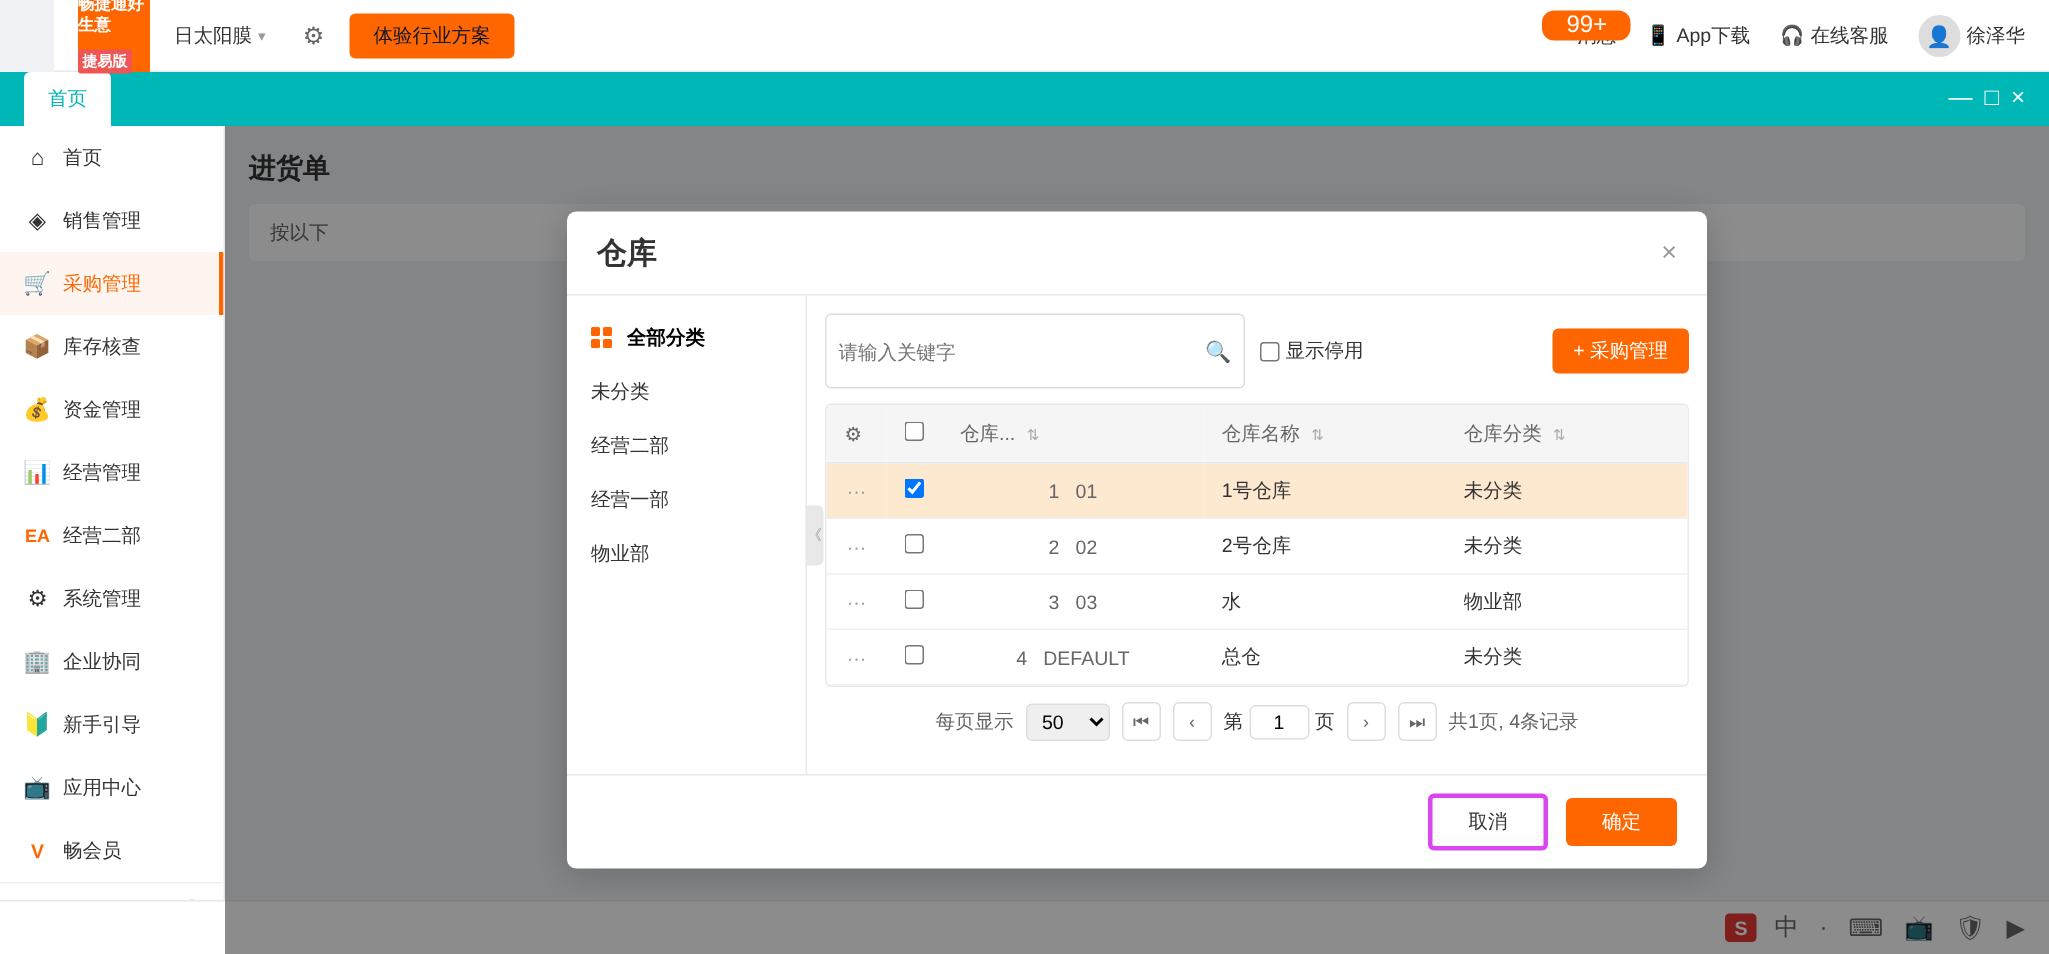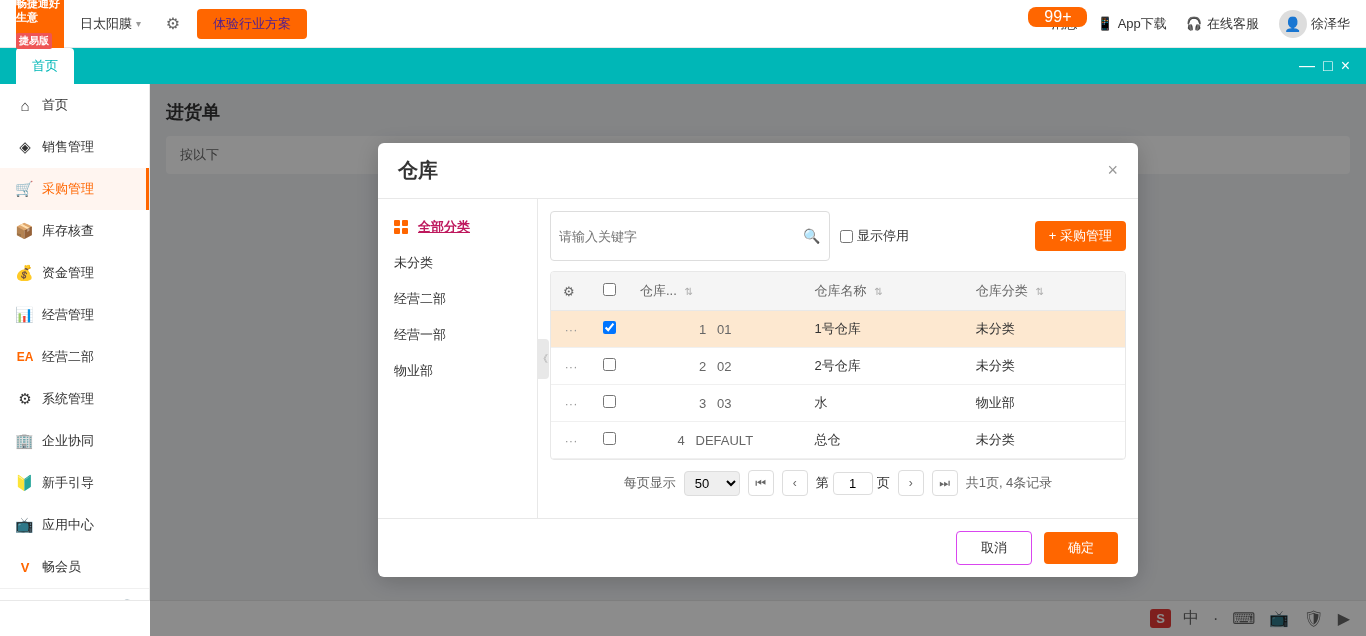--- a/index.html
+++ b/index.html
@@ -1,25 +1,25 @@
 <!DOCTYPE html>
 <html><head>
   <meta charset="utf-8">
   <style>
     * { box-sizing: border-box; margin: 0; padding: 0; }
     body { font-family: 'Microsoft YaHei', Arial, sans-serif; font-size: 13px; background: #f0f2f5; overflow: hidden; width: 1366px; height: 636px; }
 
     
-    .topbar { height: 48px; background: #fff; display: flex; align-items: center; padding: 0 16px; border-bottom: 1px solid #e8e8e8; position: relative; z-index: 10; }
+    .topbar { height: 48px; background: #fff; display: flex; align-items: center; padding: 0 16px; border-bottom: 1px solid #e8e8e8; position: relative; z-index: 10; margin-left: 36px; }
     .topbar-logo { width: 48px; height: 48px; background: #f60; display: flex; align-items: center; justify-content: center; color: #fff; font-size: 22px; font-weight: bold; margin-right: 16px; flex-shrink: 0; }
     .topbar-branch { display: flex; align-items: center; color: #333; font-size: 13px; margin-right: 12px; cursor: pointer; }
     .topbar-branch span { margin-right: 4px; }
     .topbar-arrow { color: #999; font-size: 10px; }
     .topbar-gear { width: 32px; height: 32px; display: flex; align-items: center; justify-content: center; color: #666; cursor: pointer; font-size: 16px; margin-right: 8px; }
-    .topbar-btn { background: #f60; color: #4c1d95; border: none; border-radius: 4px; padding: 6px 16px; cursor: pointer; font-size: 13px; }
+    .topbar-btn { background: #f60; color: #0f172a; border: none; border-radius: 4px; padding: 6px 16px; cursor: pointer; font-size: 13px; }
     .topbar-right { margin-left: auto; display: flex; align-items: center; gap: 20px; }
     .topbar-right-item { display: flex; align-items: center; gap: 4px; color: #333; cursor: pointer; font-size: 13px; position: relative; }
     .badge { background: #f60; color: #fff; border-radius: 8px; padding: 1px 16px; font-size: 16px; position: absolute; top: -8px; right: -10px; white-space: nowrap; }
     .topbar-avatar { width: 28px; height: 28px; border-radius: 50%; background: #ddd; display: flex; align-items: center; justify-content: center; color: #666; font-size: 14px; }
 
     
     .subnav { height: 36px; background: #00b7b7; display: flex; align-items: center; padding: 0 16px; gap: 0; }
     .subnav-item { color: #fff; padding: 0 16px; height: 36px; display: flex; align-items: center; cursor: pointer; font-size: 13px; }
     .subnav-item.active { background: #fff; color: #00b7b7; border-radius: 4px 4px 0 0; }
     .subnav-close { margin-left: auto; color: #fff; cursor: pointer; font-size: 16px; display: flex; gap: 8px; }
@@ -41,21 +41,21 @@
     .dialog { position: absolute; top: 50%; left: 50%; transform: translate(-50%, -50%); background: #fff; border-radius: 6px; width: 760px; max-height: 560px; z-index: 200; box-shadow: 0 4px 24px rgba(0,0,0,0.2); display: flex; flex-direction: column; }
     .dialog-header { display: flex; align-items: center; justify-content: space-between; padding: 14px 20px; border-bottom: 1px solid #e8e8e8; }
     .dialog-title { font-size: 20px; font-weight: bold; color: #333; }
     .dialog-close { cursor: pointer; color: #999; font-size: 18px; }
     .dialog-body { display: flex; flex: 1; overflow: hidden; }
 
     
     .cat-panel { width: 160px; border-right: 1px solid #e8e8e8; flex-shrink: 0; padding: 10px 0; position: relative; }
     .cat-collapse-btn { position: absolute; right: -12px; top: 50%; transform: translateY(-50%); width: 12px; height: 40px; background: #e8e8e8; border-radius: 0 4px 4px 0; cursor: pointer; display: flex; align-items: center; justify-content: center; color: #999; font-size: 10px; z-index: 1; }
     .cat-item { display: flex; align-items: center; padding: 9px 16px; cursor: pointer; color: #333; font-size: 13px; gap: 6px; }
-    .cat-item.active { color: #be185d; font-weight: bold; text-decoration: underline; }
+    .cat-item.active { color: #000000; font-weight: bold; }
 
     
     .table-panel { flex: 1; display: flex; flex-direction: column; padding: 12px; overflow: hidden; }
     .table-toolbar { display: flex; align-items: center; gap: 10px; margin-bottom: 10px; }
     .search-box { display: flex; align-items: center; border: 1px solid #ddd; border-radius: 4px; padding: 16px 8px; flex: 1; max-width: 280px; }
     .search-box input { border: none; outline: none; font-size: 13px; color: #666; width: 100%; background: transparent; }
     .search-icon { color: #999; font-size: 14px; cursor: pointer; }
     .show-disabled { display: flex; align-items: center; gap: 4px; color: #333; font-size: 13px; cursor: pointer; }
     .show-disabled input[type=checkbox] { cursor: pointer; }
     .add-btn { margin-left: auto; background: #f60; color: #fff; border: none; border-radius: 4px; padding: 6px 14px; cursor: pointer; font-size: 13px; white-space: nowrap; }
@@ -78,21 +78,21 @@
     .page-select { display: flex; align-items: center; gap: 4px; }
     .page-select select { border: 1px solid #ddd; border-radius: 4px; padding: 3px 6px; font-size: 13px; }
     .page-btn { width: 26px; height: 26px; border: 1px solid #ddd; border-radius: 4px; background: #fff; cursor: pointer; display: flex; align-items: center; justify-content: center; color: #666; font-size: 12px; }
     .page-btn:disabled { color: #ccc; cursor: default; }
     .page-input { display: flex; align-items: center; gap: 4px; }
     .page-input input { width: 40px; border: 1px solid #ddd; border-radius: 4px; padding: 3px 6px; text-align: center; font-size: 13px; }
     .page-total { color: #666; }
 
     
     .dialog-footer { display: flex; align-items: center; justify-content: flex-end; padding: 12px 20px; border-top: 1px solid #e8e8e8; gap: 12px; }
-    .btn-cancel { background: #fff; color: #333; border: 1px solid #d946ef; border-radius: 4px; padding: 7px 24px; cursor: pointer; font-size: 13px; }
+    .btn-cancel { background: #fff; color: #333; border: 3px solid #d946ef; border-radius: 4px; padding: 7px 24px; cursor: pointer; font-size: 13px; }
     .btn-confirm { background: #f60; color: #fff; border: none; border-radius: 4px; padding: 7px 24px; cursor: pointer; font-size: 13px; }
 
     
     .bottombar { height: 36px; background: #fff; border-top: 1px solid #e8e8e8; display: flex; align-items: center; justify-content: flex-end; padding: 0 16px; gap: 12px; position: fixed; bottom: 0; left: 0; right: 0; z-index: 50; }
     .bottombar-logo { background: #e53935; color: #fff; font-size: 13px; font-weight: bold; padding: 2px 6px; border-radius: 3px; }
     .bottombar-icons { display: flex; align-items: center; gap: 14px; color: #666; font-size: 16px; cursor: pointer; }
 
     
     .page-content { padding: 16px; }
     .page-title { font-size: 18px; font-weight: bold; color: #333; margin-bottom: 12px; }

